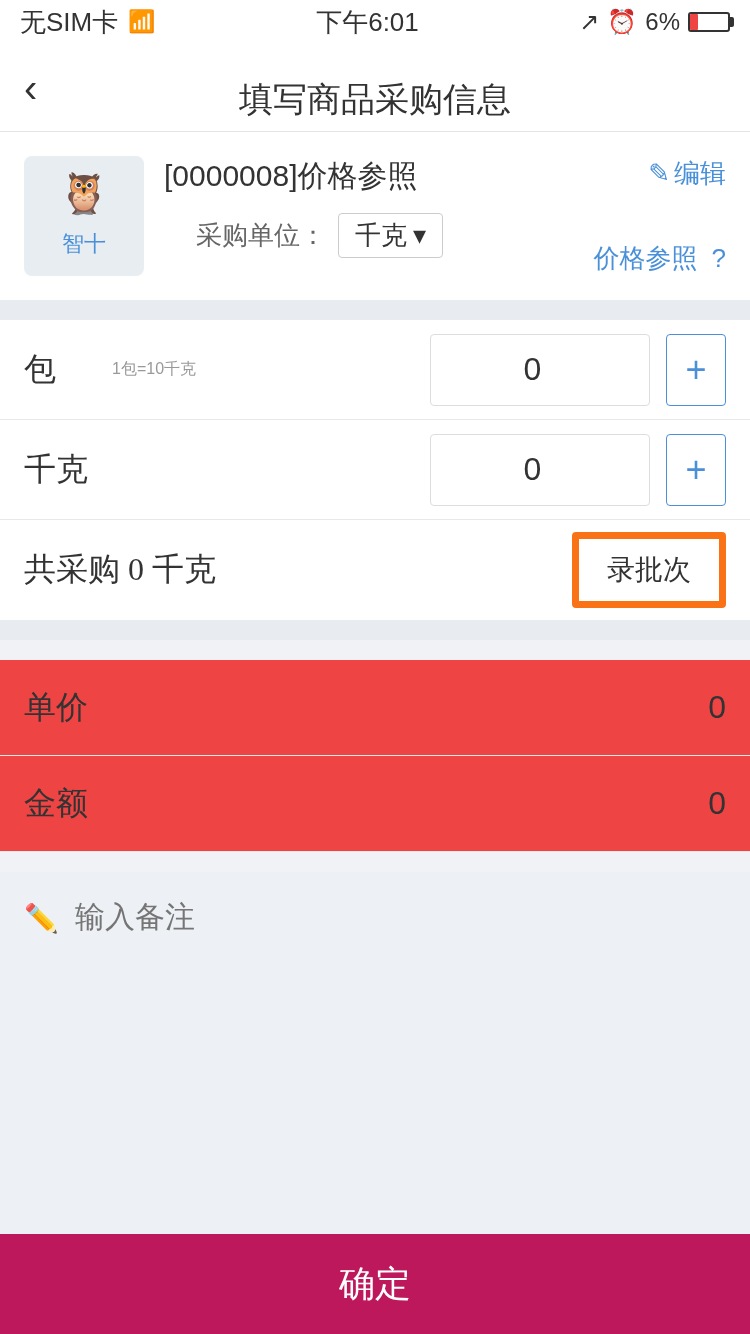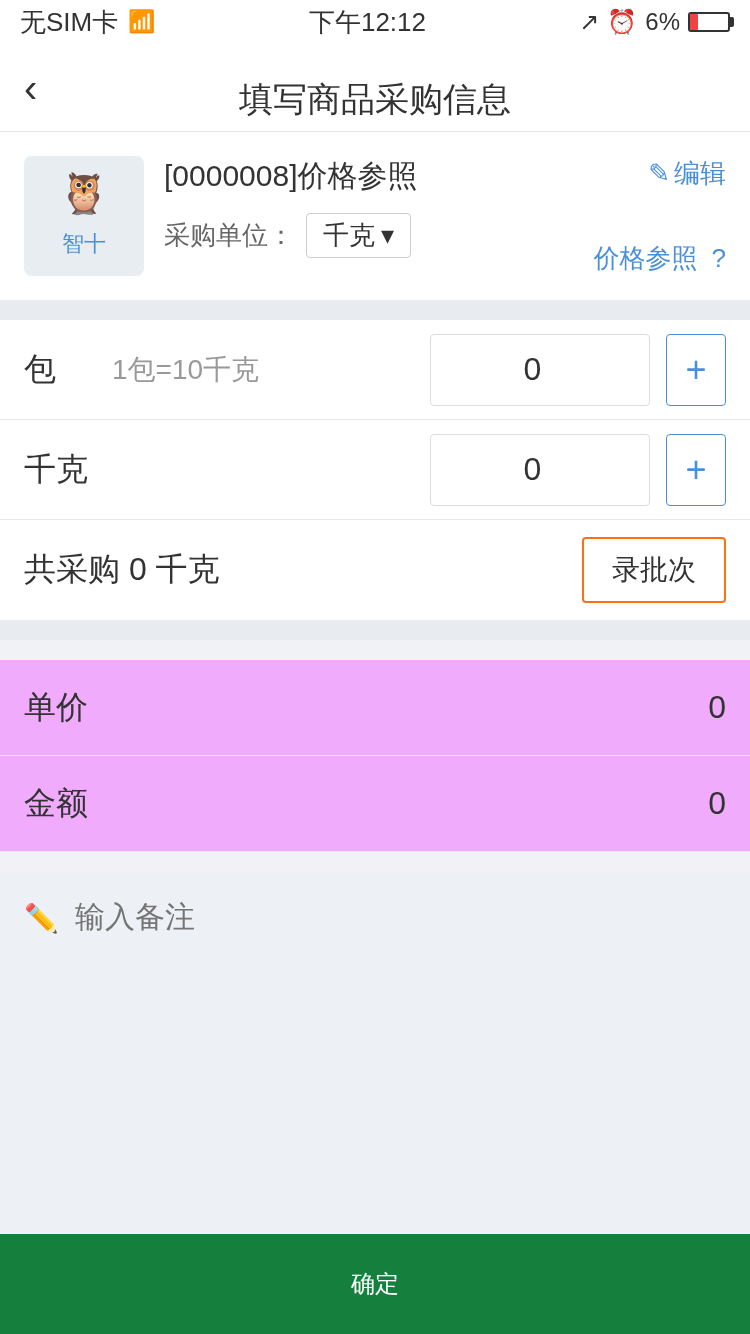--- a/index.html
+++ b/index.html
@@ -116,20 +116,21 @@
       color: #333;
       font-weight: 500;
       margin-bottom: 16px;
     }
     .product-unit-row {
       display: flex;
       align-items: center;
       gap: 12px;
       font-size: 26px;
       color: #666;
+      margin-left: 32px;
     }
     .unit-select {
       border: 1px solid #ccc;
       border-radius: 4px;
       padding: 4px 16px;
       font-size: 26px;
       color: #333;
       background: #fff;
       display: flex;
       align-items: center;
@@ -176,21 +177,21 @@
       padding: 0 24px;
       height: 100px;
       border-bottom: 1px solid #e8e8e8;
     }
     .form-label {
       font-size: 32px;
       color: #333;
       min-width: 80px;
     }
     .form-sublabel {
-      font-size: 28px;
+      font-size: 16px;
       color: #999;
       margin-left: 8px;
     }
     .form-input-wrap {
       flex: 1;
       display: flex;
       align-items: center;
       justify-content: flex-end;
       gap: 16px;
     }
@@ -223,34 +224,35 @@
       display: flex;
       align-items: center;
       justify-content: space-between;
       padding: 0 24px;
       height: 100px;
       background: #fff;
     }
     .summary-text {
       font-size: 32px;
       color: #333;
+      font-family: Liberation Serif, serif;
     }
     .batch-btn {
-      border: 2px solid #f97316;
+      border: 7px solid #f97316;
       border-radius: 4px;
       padding: 12px 28px;
       color: #333;
       font-size: 28px;
       cursor: pointer;
       background: #fff;
     }
 
     
     .price-section {
-      background: #f0abfc;
+      background: #ef4444;
       margin-top: 20px;
     }
     .price-row {
       display: flex;
       align-items: center;
       justify-content: space-between;
       padding: 0 24px;
       height: 96px;
       border-bottom: 1px solid #e8e8e8;
     }
@@ -289,23 +291,23 @@
       resize: none;
     }
 
     
     .confirm-btn {
       position: fixed;
       bottom: 0;
       left: 0;
       width: 750px;
       height: 100px;
-      background: #15803d;
+      background: #be185d;
       color: #fff;
-      font-size: 24px;
+      font-size: 36px;
       display: flex;
       align-items: center;
       justify-content: center;
       cursor: pointer;
       border: none;
       outline: none;
     }
 
     .main-content {
       padding-bottom: 100px;
@@ -316,21 +318,21 @@
 </head>
 <body>
 
 <div class="main-content">
 
   <div class="status-bar">
     <div class="status-left">
       <span>无SIM卡</span>
       <span class="wifi-icon">📶</span>
     </div>
-    <span>下午12:12</span>
+    <span>下午6:01</span>
     <div class="status-right">
       <span>↗</span>
       <span>⏰</span>
       <span>6%</span>
       <div class="battery">
         <div class="battery-fill"></div>
       </div>
     </div>
   </div>
 

